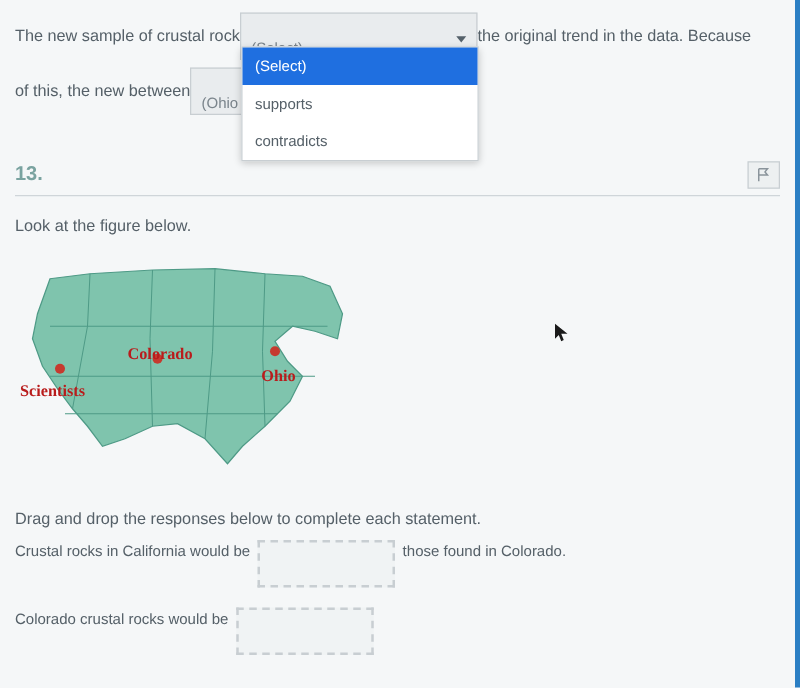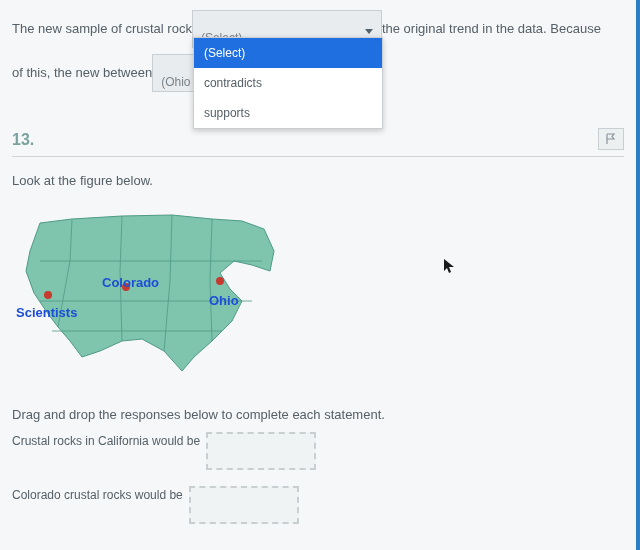--- a/index.html
+++ b/index.html
@@ -36,32 +36,32 @@
     top: 26px; left: 0;
     min-width: 190px;
     background: #fff;
     border: 1px solid #c8ced2;
     box-shadow: 0 2px 6px rgba(0,0,0,0.2);
     z-index: 10;
   }
   .dropdown .opt { padding: 6px 10px; font-size: 12px; color: #556068; }
   .dropdown .opt.sel { background: #1f6fe0; color: #fff; }
   .qnum-row {
-    display: flex; justify-content: space-between;
+    display: flex; align-items: center; justify-content: space-between;
     margin-top: 36px; padding-bottom: 4px; border-bottom: 1px solid #cfd5d9;
   }
   .qnum { color: #7aa3a0; font-weight: bold; font-size: 16px; }
   .flag-btn {
     width: 26px; height: 22px; border: 1px solid #c8ced2; background: #edf0f1;
     display: flex; align-items: center; justify-content: center; color: #8a949b;
   }
   .look { margin-top: 14px; margin-bottom: 10px; }
   .map-wrap { position: relative; width: 310px; height: 180px; margin-left: 0; }
   .map-wrap svg { display: block; }
-  .map-label { position: absolute; font-size: 13px; font-weight: bold; color: #1d4ed8; font-family: Liberation Sans, sans-serif; }
+  .map-label { position: absolute; font-size: 13px; font-weight: bold; color: #b91c1c; font-family: Liberation Serif, serif; }
   .lbl-cal { left: 4px; top: 102px; }
   .lbl-col { left: 90px; top: 72px; }
   .lbl-ohio { left: 197px; top: 90px; }
   .drag-instr { margin-top: 24px; margin-bottom: 8px; }
   .drag-row { display: flex; align-items: flex-start; gap: 6px; margin-bottom: 16px; font-size: 12px; }
   .drop-zone {
     width: 110px; height: 38px; border: 2px dashed #c8ced2; background: #f0f3f4;
   }
   .cursor-img { position:absolute; left: 443px; top: 258px; font-size: 14px; color:#222; }
 </style>
@@ -71,22 +71,22 @@
 <div class="content">
 
 
   <div class="sentence-row">
     <span>The new sample of crustal rock</span>
     <span class="select-box" style="min-width:190px;">
       <span>(Select)</span>
       <span class="caret"></span>
       <div class="dropdown">
         <div class="opt sel">(Select)</div>
+        <div class="opt">supports</div>
         <div class="opt">contradicts</div>
-        <div class="opt">supports</div>
       </div>
     </span>
     <span>the original trend in the data. Because</span>
   </div>
 
   <div class="sentence-row">
     <span>of this, the new between</span>
     <span class="select-box small">
       <span>(Ohio</span>
     </span>
@@ -123,20 +123,21 @@
     <div class="map-label lbl-cal">Scientists</div>
     <div class="map-label lbl-col">Colorado</div>
     <div class="map-label lbl-ohio">Ohio</div>
   </div>
 
   <p class="drag-instr">Drag and drop the responses below to complete each statement.</p>
 
   <div class="drag-row">
     <span>Crustal rocks in California would be</span>
     <div class="drop-zone"></div>
+    <span>those found in Colorado.</span>
   </div>
 
   <div class="drag-row">
     <span>Colorado crustal rocks would be</span>
     <div class="drop-zone"></div>
   </div>
 
 </div>
 
 <div class="cursor-img">

